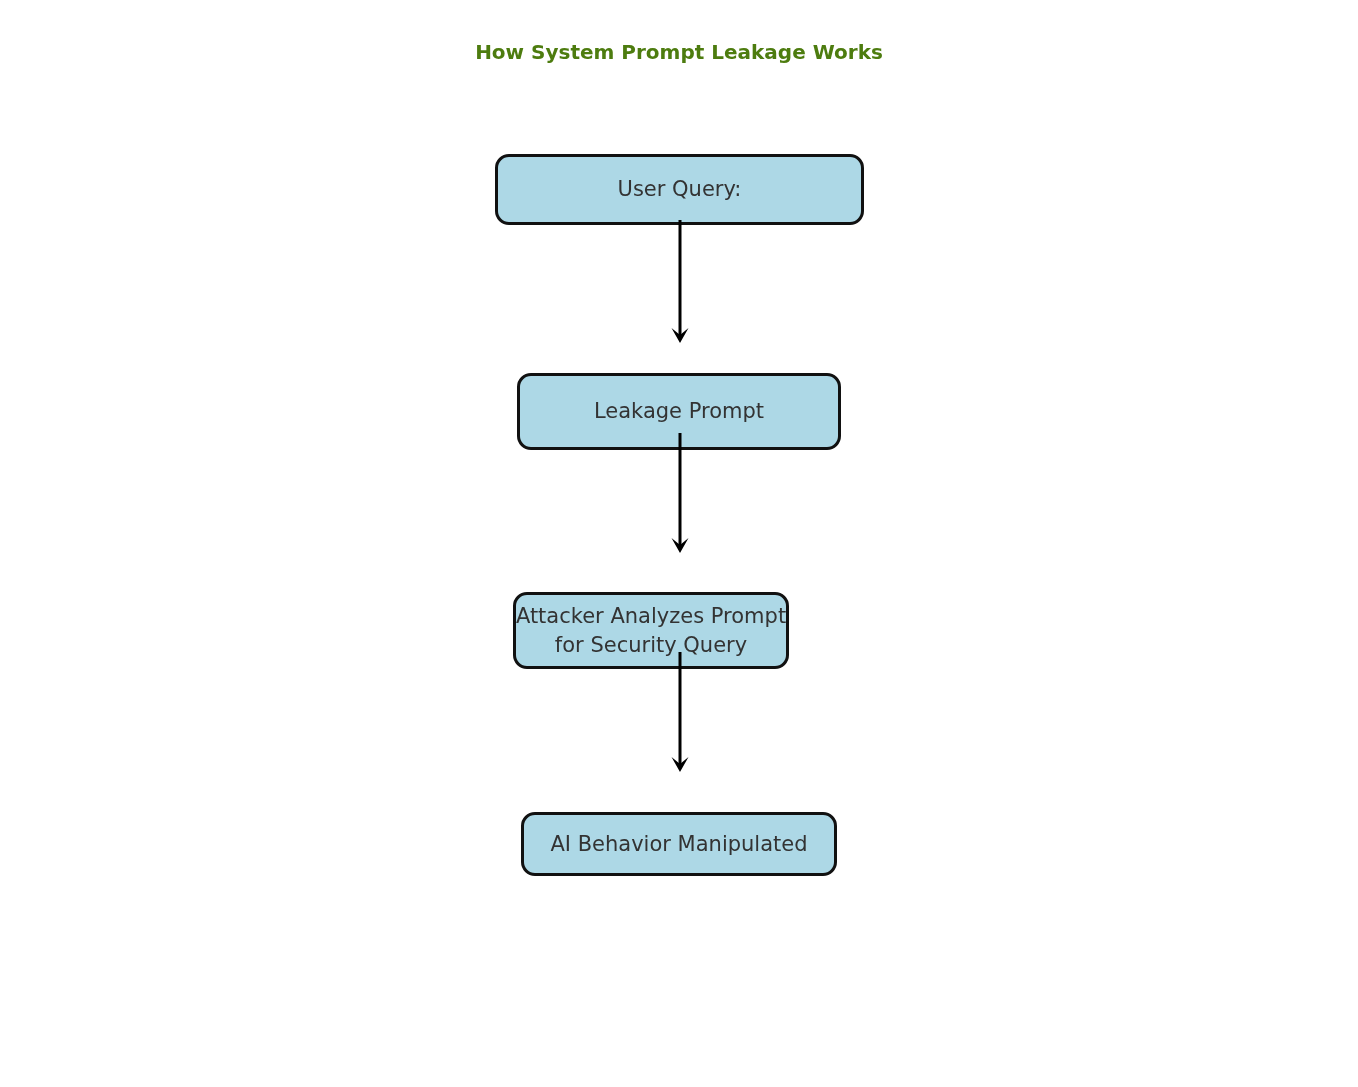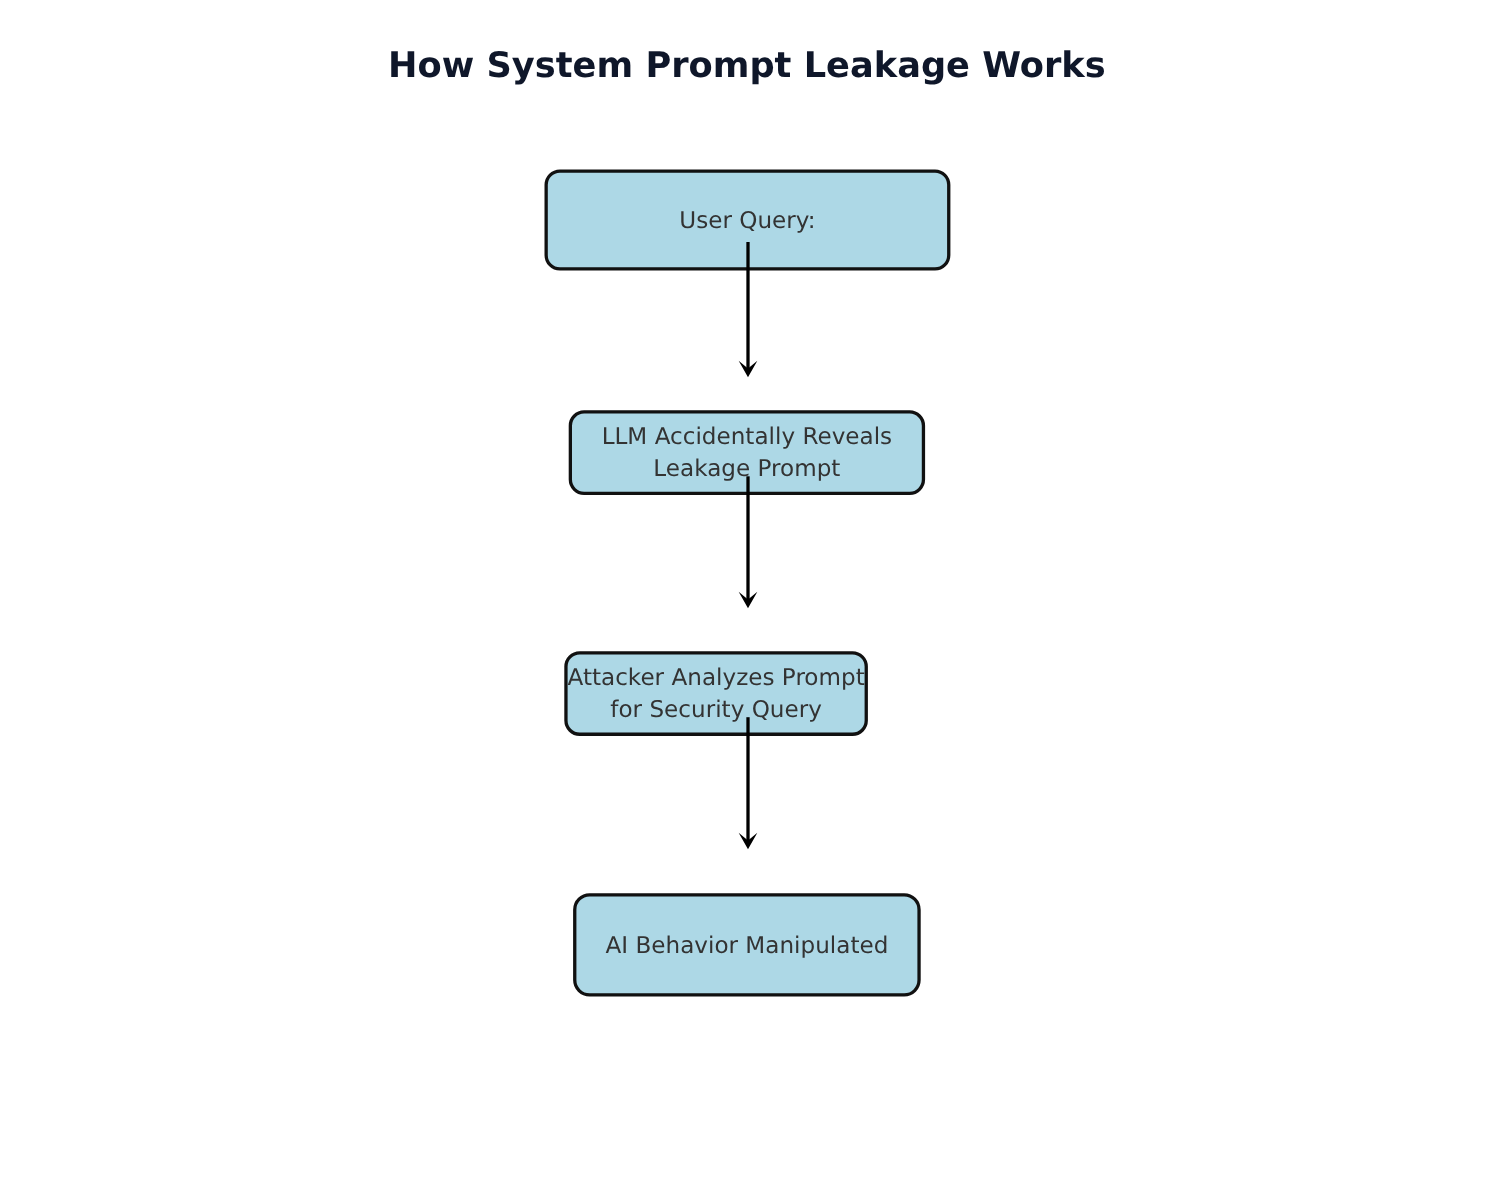--- a/index.html
+++ b/index.html
@@ -15,23 +15,23 @@
     overflow: hidden;
     font-family: "DejaVu Sans", sans-serif;
   }
   .diagram-title {
     position: absolute;
     top: 40px;
     left: 0;
     width: 100%;
     margin: 0;
     text-align: center;
-    font-size: 32px;
+    font-size: 20px;
     font-weight: bold;
-    color: #0f172a;
+    color: #4d7c0f;
     font-family: "DejaVu Sans", sans-serif;
   }
   .flow-node {
     position: absolute;
     box-sizing: border-box;
     background: #add8e6;
     border: 3px solid #111111;
     border-radius: 14px;
     color: #333333;
     font-size: 21px;
@@ -40,24 +40,24 @@
     display: flex;
     flex-direction: column;
     justify-content: center;
     align-items: center;
     z-index: 1;
   }
   .flow-node span {
     display: block;
     white-space: nowrap;
   }
-  #node-user-query        { left: 495px; top: 154px; width: 369px; height: 92px; }
+  #node-user-query        { left: 495px; top: 154px; width: 369px; height: 71px; }
   #node-llm-reveals       { left: 517px; top: 373px; width: 324px; height: 77px; }
   #node-attacker-analyzes { left: 513px; top: 592px; width: 276px; height: 77px; }
-  #node-ai-manipulated    { left: 521px; top: 812px; width: 316px; height: 94px; border-radius: 15px; }
+  #node-ai-manipulated    { left: 521px; top: 812px; width: 316px; height: 64px; }
   .arrow-layer {
     position: absolute;
     left: 0;
     top: 0;
     width: 1358px;
     height: 1087px;
     z-index: 2;
     pointer-events: none;
   }
 </style>
@@ -66,21 +66,20 @@
 
 <div class="canvas">
 
   <h1 class="diagram-title">How System Prompt Leakage Works</h1>
 
   <div class="flow-node" id="node-user-query">
     <span>User Query:</span>
   </div>
 
   <div class="flow-node" id="node-llm-reveals">
-    <span>LLM Accidentally Reveals</span>
     <span>Leakage Prompt</span>
   </div>
 
   <div class="flow-node" id="node-attacker-analyzes">
     <span>Attacker Analyzes Prompt</span>
     <span>for Security Query</span>
   </div>
 
   <div class="flow-node" id="node-ai-manipulated">
     <span>AI Behavior Manipulated</span>

